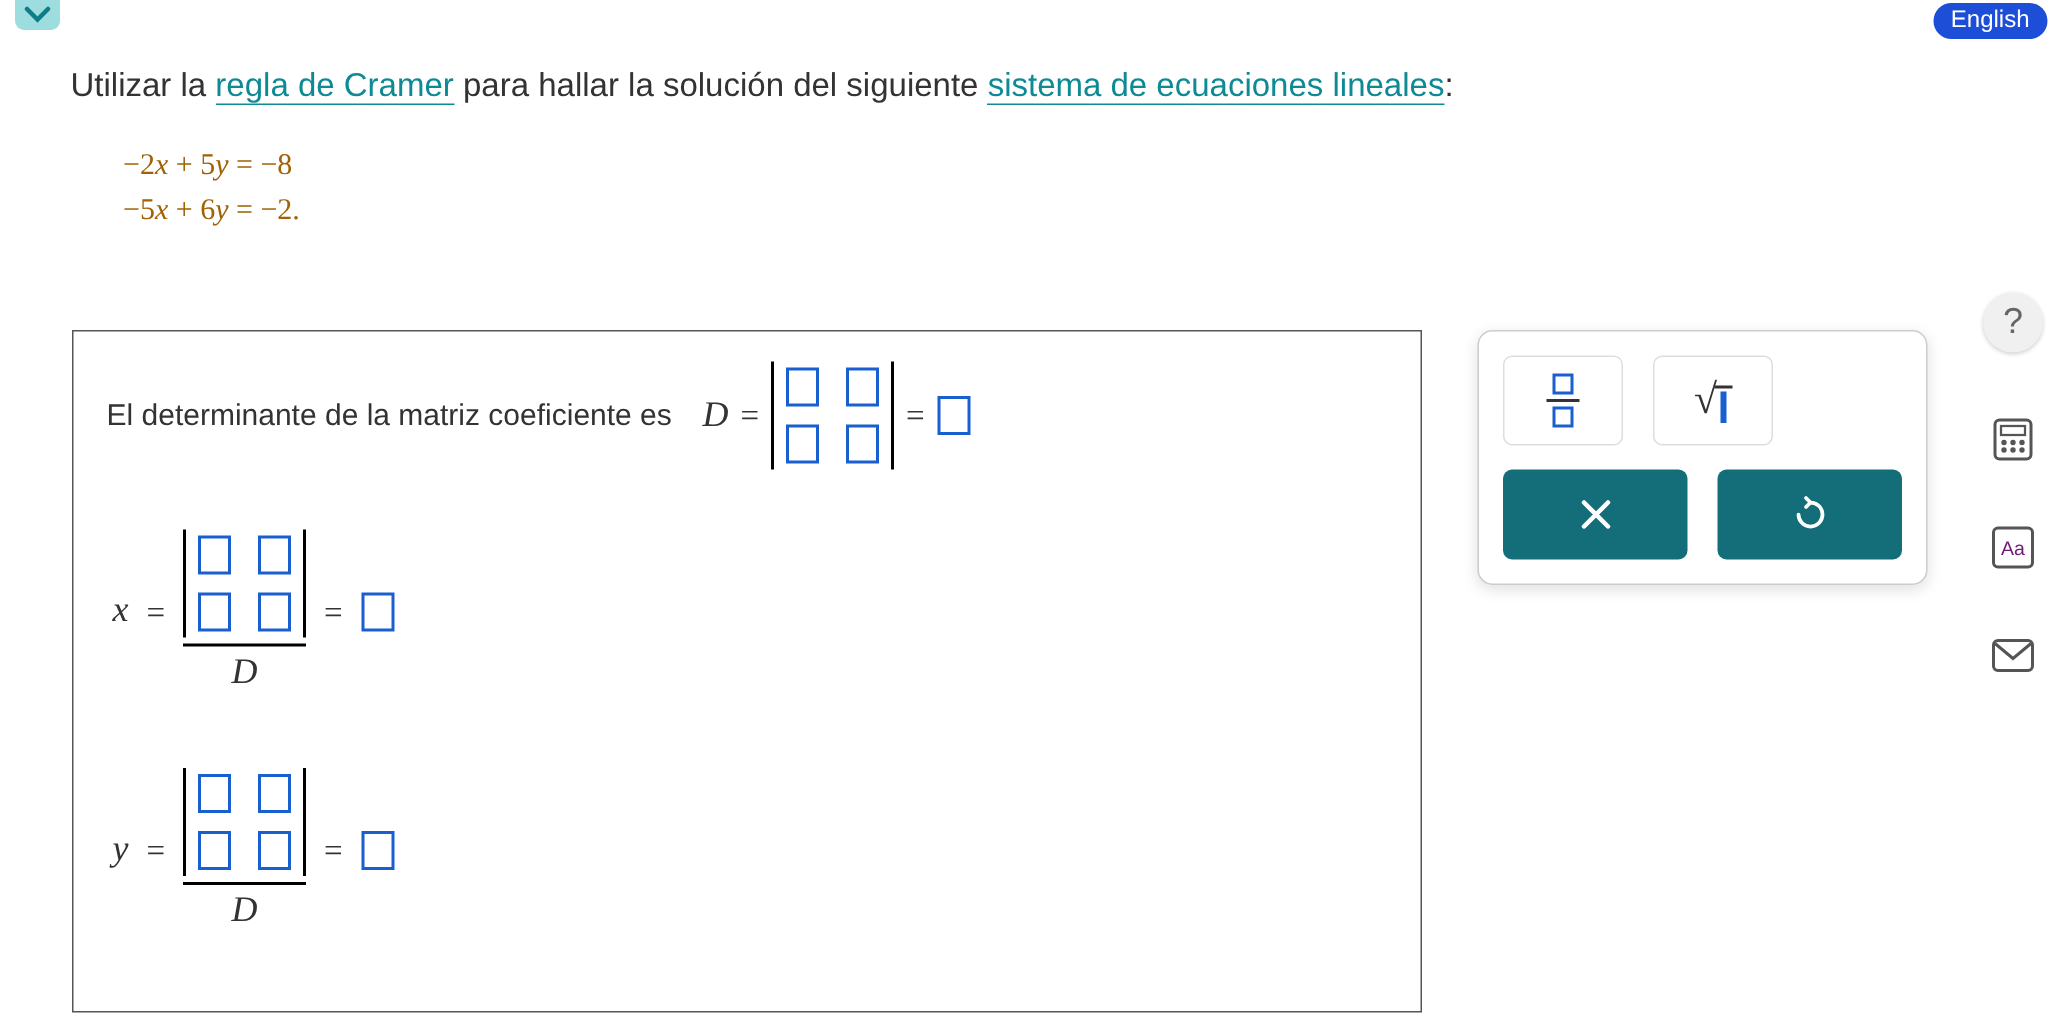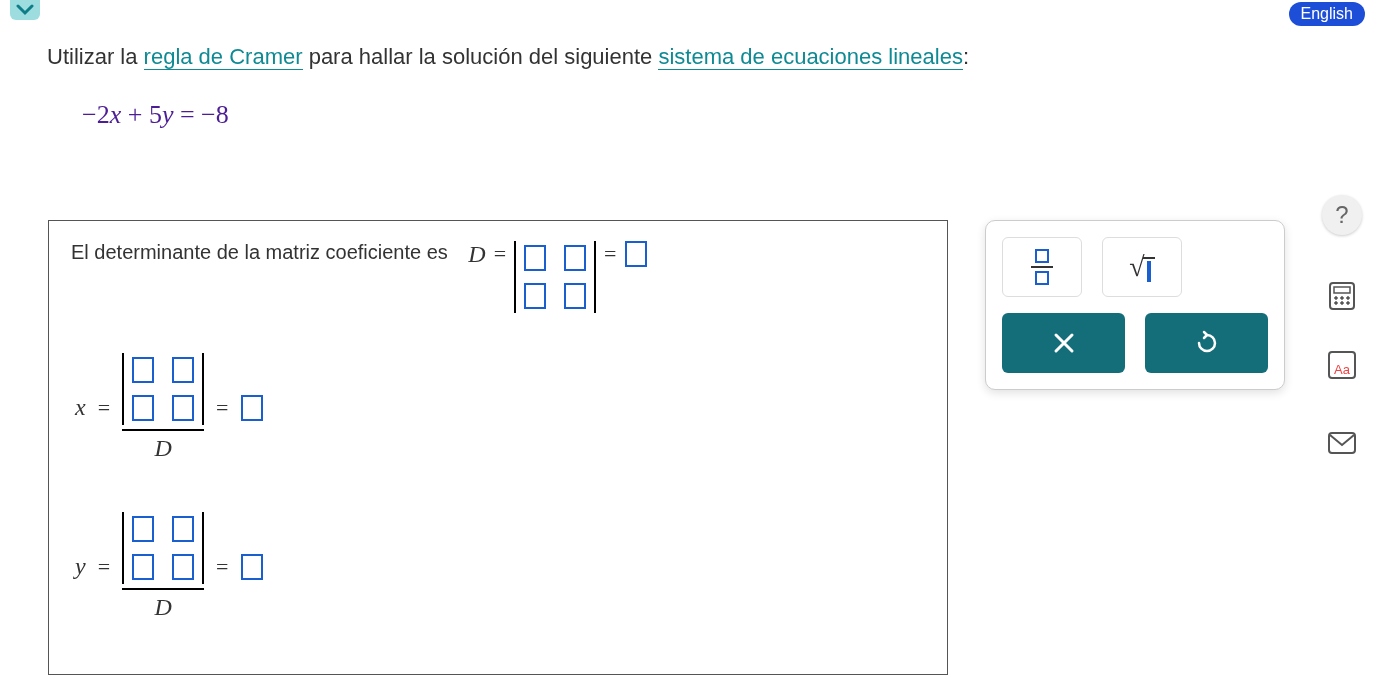--- a/index.html
+++ b/index.html
@@ -46,36 +46,37 @@
     .instruction .link {
       color: #0e8a94;
       border-bottom: 1px solid #0e8a94;
       cursor: pointer;
     }
     .equations {
       position: absolute;
       top: 95px;
       left: 82px;
       font-family: 'Times New Roman', serif;
-      font-size: 26px;
+      font-size: 20px;
       line-height: 1.5;
-      color: #4c1d95;
+      color: #a16207;
     }
     .answer-box {
       position: absolute;
       top: 220px;
       left: 48px;
       width: 900px;
       height: 455px;
       border: 1px solid #555;
       padding: 20px 22px;
       overflow: hidden;
     }
     .row-d {
       display: flex;
+      align-items: center;
       gap: 8px;
       margin-bottom: 40px;
     }
     .row-d .label {
       font-size: 20px;
       color: #333;
     }
     .serif-it { font-family: 'Times New Roman', serif; font-style: italic; font-size: 24px; }
     .det {
       display: inline-flex;
@@ -185,23 +186,23 @@
       top: 195px;
       display: flex;
       flex-direction: column;
       gap: 40px;
       align-items: center;
     }
     .side-icon {
       width: 36px;
       height: 36px;
       display: flex;
-      align-items: flex-end;
-      justify-content: center;
-      color: #ef4444;
+      align-items: center;
+      justify-content: center;
+      color: #701a75;
       cursor: pointer;
     }
     .help-circle {
       width: 40px;
       height: 40px;
       border-radius: 50%;
       background: #f0f0f0;
       display: flex;
       align-items: center;
       justify-content: center;
@@ -228,20 +229,21 @@
 </div>
 
 <div class="language-badge">English</div>
 
 <div class="instruction">
   <span>Utilizar la </span><span class="link">regla de Cramer</span><span> para hallar la solución del siguiente </span><span class="link">sistema de ecuaciones lineales</span><span>:</span>
 </div>
 
 <div class="equations">
   <div>−2<i>x</i> + 5<i>y</i> = −8</div>
+  <div>−5<i>x</i> + 6<i>y</i> = −2.</div>
 </div>
 
 <div class="answer-box">
 
   <div class="row-d">
     <span class="label">El determinante de la matriz coeficiente es</span>
     <span>&nbsp;</span>
     <span class="serif-it">D</span>
     <span class="eq">=</span>
     <span class="det">

